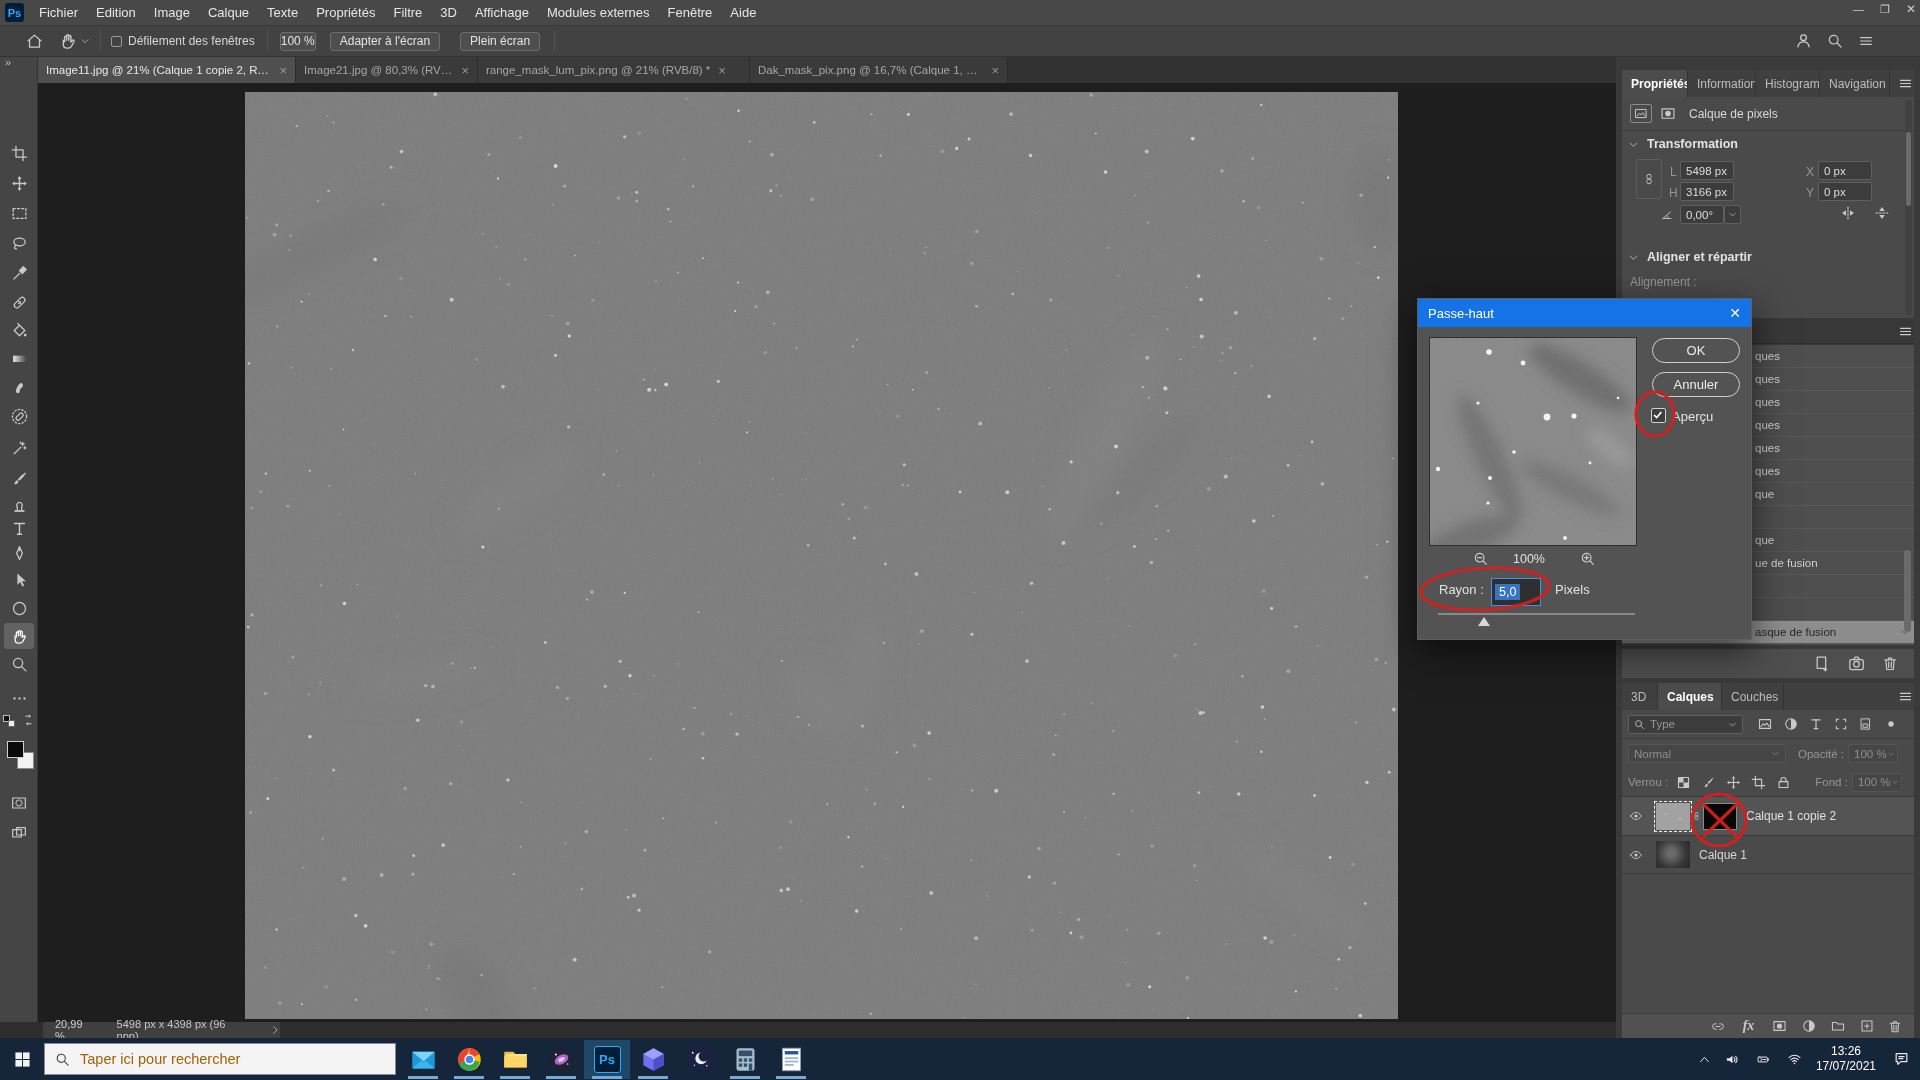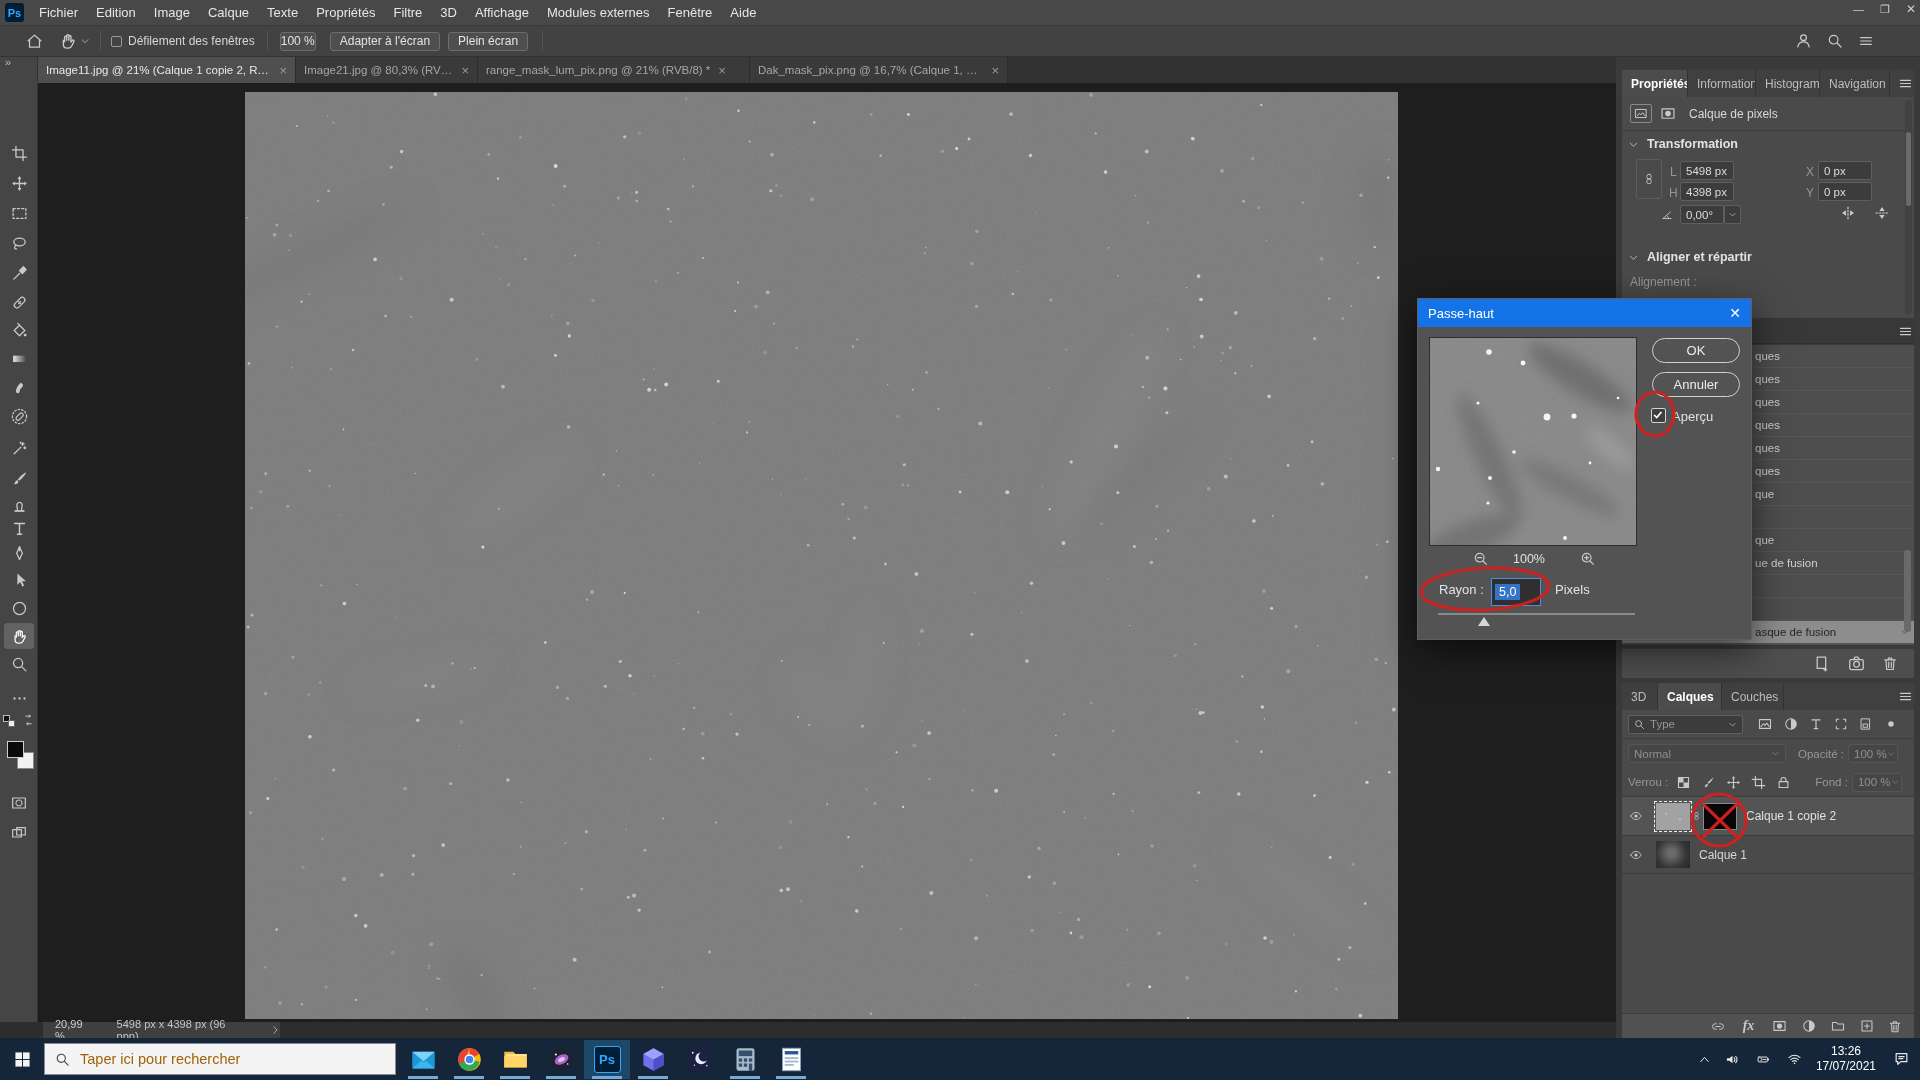--- a/index.html
+++ b/index.html
@@ -83,21 +83,21 @@
         <svg viewBox="0 0 24 24" fill="none" stroke="currentColor" stroke-width="1.8" stroke-linecap="round" stroke-linejoin="round">
           <polyline points="5,9 12,16 19,9"></polyline>
         </svg>
       </span>
     <div style="width:1px;height:20px;background:#555;margin:0 10px"></div>
     <span style="width:11px;height:11px;border:1px solid #9a9a9a;border-radius:2px;display:inline-block"></span>
     <span style="margin-left:6px;font-size:12px;color:#d6d6d6;white-space:nowrap">Défilement des fenêtres</span>
     <div style="width:1px;height:20px;background:#555;margin:0 12px"></div>
     <div class="btn" style="width:36px;height:19px">100 %</div>
     <div class="btn" style="height:19px;padding:0 9px;margin-left:14px">Adapter à l'écran</div>
-    <div class="btn" style="height:19px;padding:8px 9px;margin-left:8px">Plein écran</div>
+    <div class="btn" style="height:19px;padding:8px 9px;margin-left:20px">Plein écran</div>
     <div style="width:1px;height:20px;background:#555;margin:0 14px"></div>
     <div class="abs flex" style="right:46px;top:6px;gap:15px">
       <span class="ico" style="width:17px;height:17px">
           <svg viewBox="0 0 24 24" fill="none" stroke="currentColor" stroke-width="1.8" stroke-linecap="round" stroke-linejoin="round">
             <circle cx="12" cy="8" r="4"></circle>
             <path d="M4 21c1-5 5-7 8-7s7 2 8 7"></path>
           </svg>
         </span>
       <span class="ico" style="width:16px;height:16px">
           <svg viewBox="0 0 24 24" fill="none" stroke="currentColor" stroke-width="1.8" stroke-linecap="round" stroke-linejoin="round">
@@ -842,21 +842,21 @@
     <span class="dim abs" style="left:48px;top:68px">L</span>
     <div class="field abs" style="left:58px;top:64px;width:54px;height:19px">
       <span>5498 px</span>
       </div>
     <span class="dim abs" style="left:184px;top:68px">X</span>
     <div class="field abs" style="left:196px;top:64px;width:54px;height:19px">
       <span>0 px</span>
       </div>
     <span class="dim abs" style="left:47px;top:89px">H</span>
     <div class="field abs" style="left:58px;top:85px;width:54px;height:19px">
-      <span>4398 px</span>
+      <span>3166 px</span>
       </div>
     <span class="dim abs" style="left:184px;top:89px">Y</span>
     <div class="field abs" style="left:196px;top:85px;width:54px;height:19px">
       <span>0 px</span>
       </div>
     <span class="ico abs" style="left:38px;top:112px;width:14px;height:12px">
         <svg viewBox="0 0 24 24" fill="none" stroke="currentColor" stroke-width="1.8" stroke-linecap="round" stroke-linejoin="round">
           <path d="M4 19L19 6M4 19h16"></path>
           <path d="M11.5 13.5c2 1.2 3 3 3.2 5.5"></path>
         </svg>

